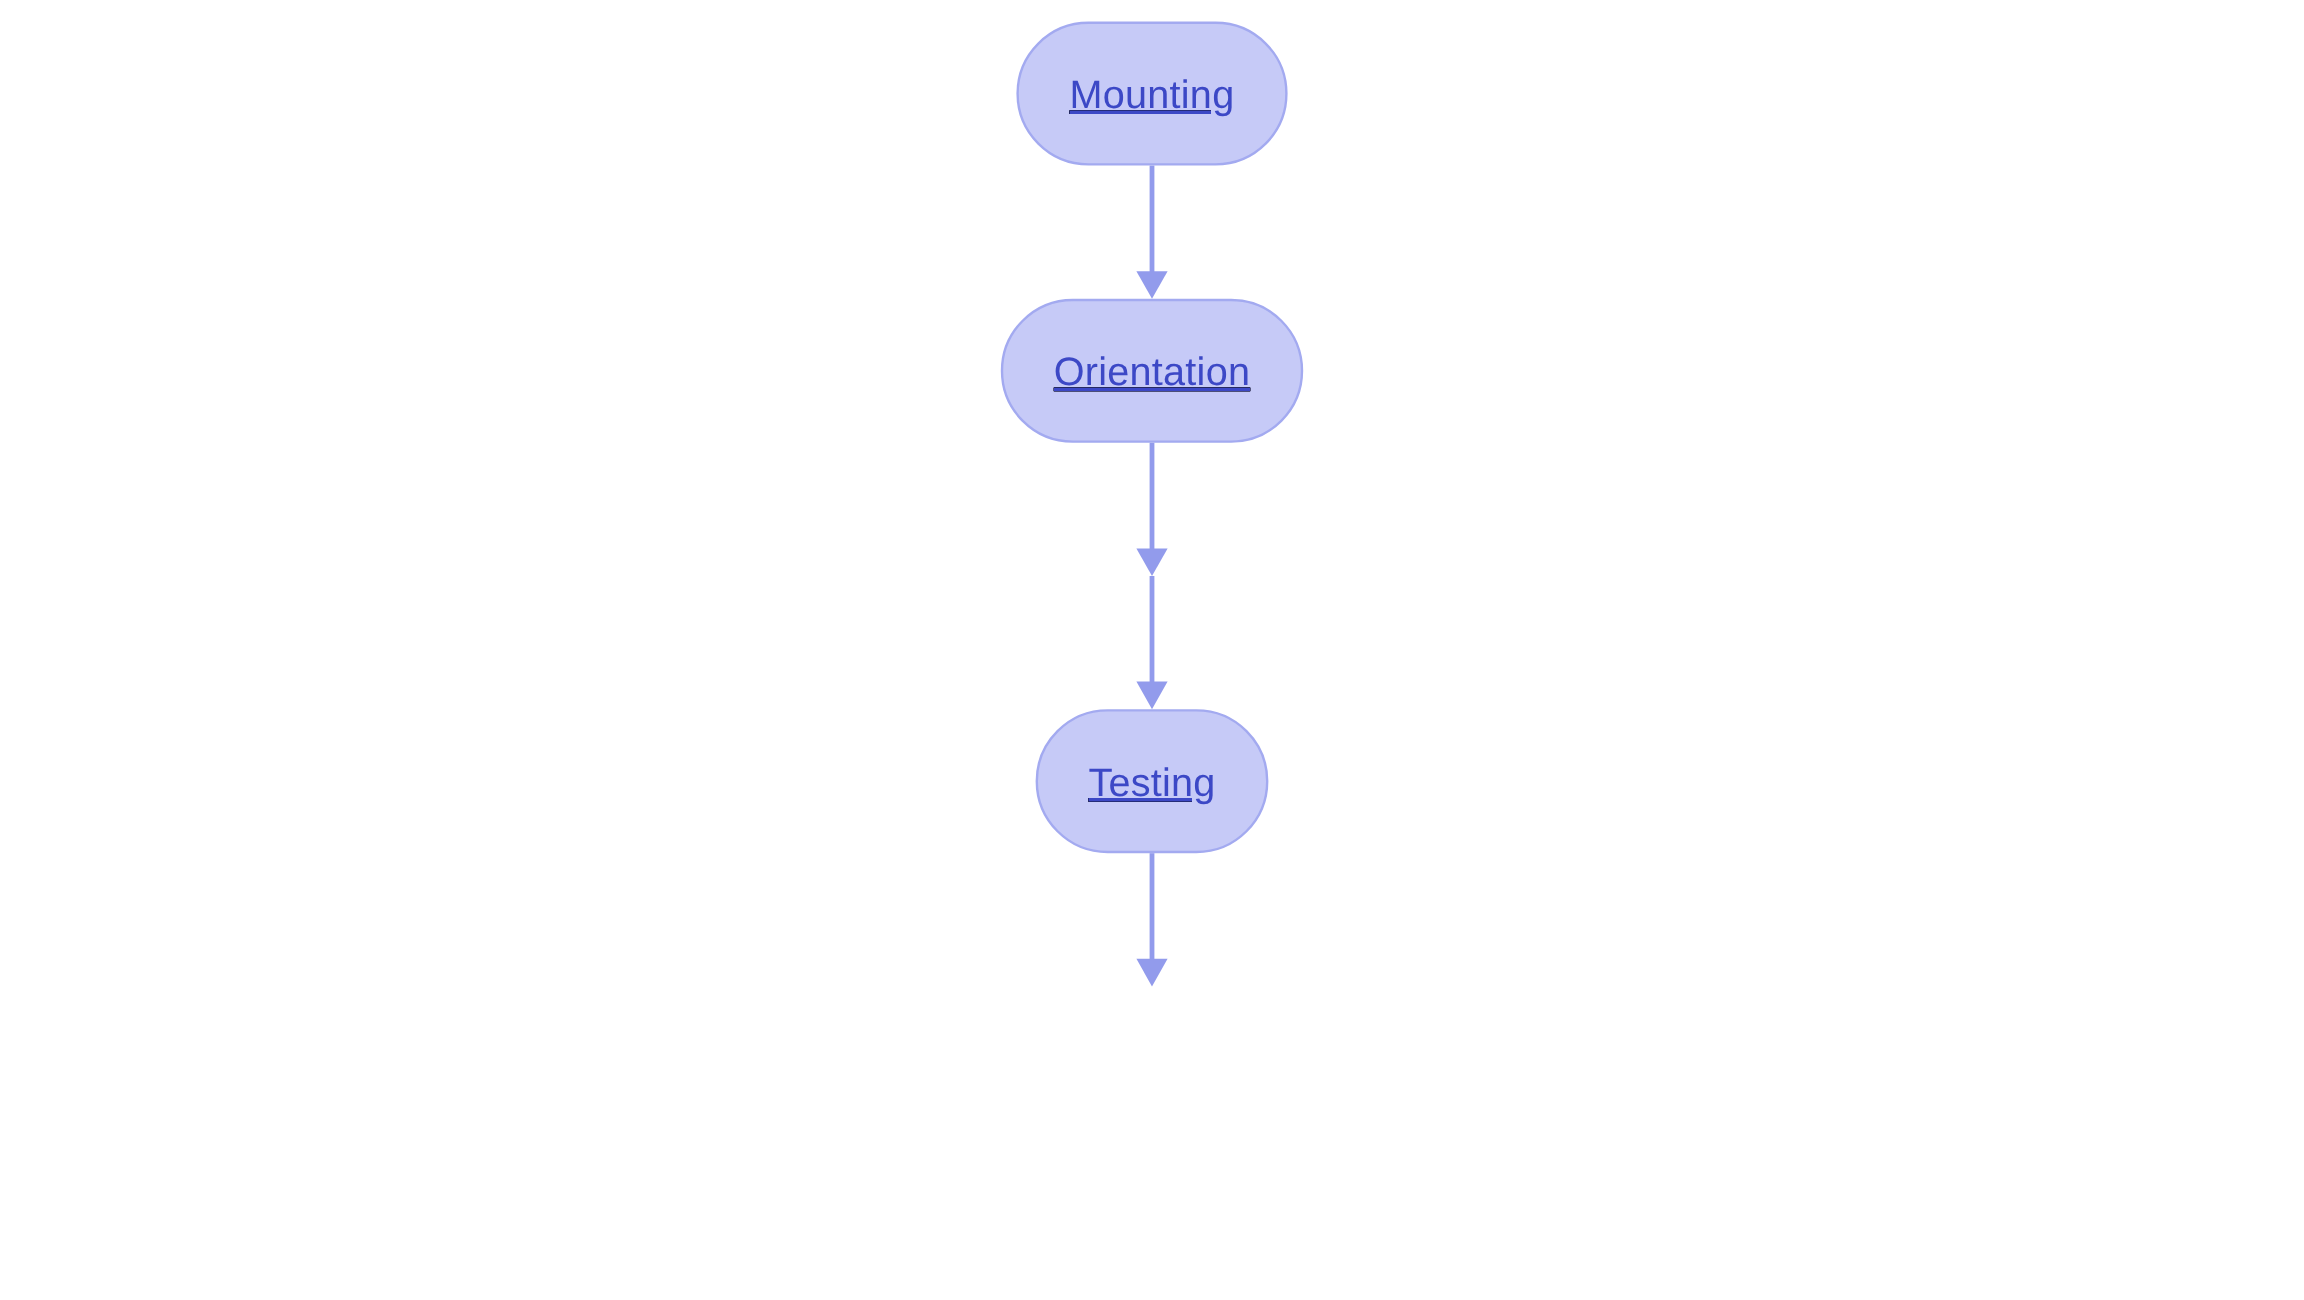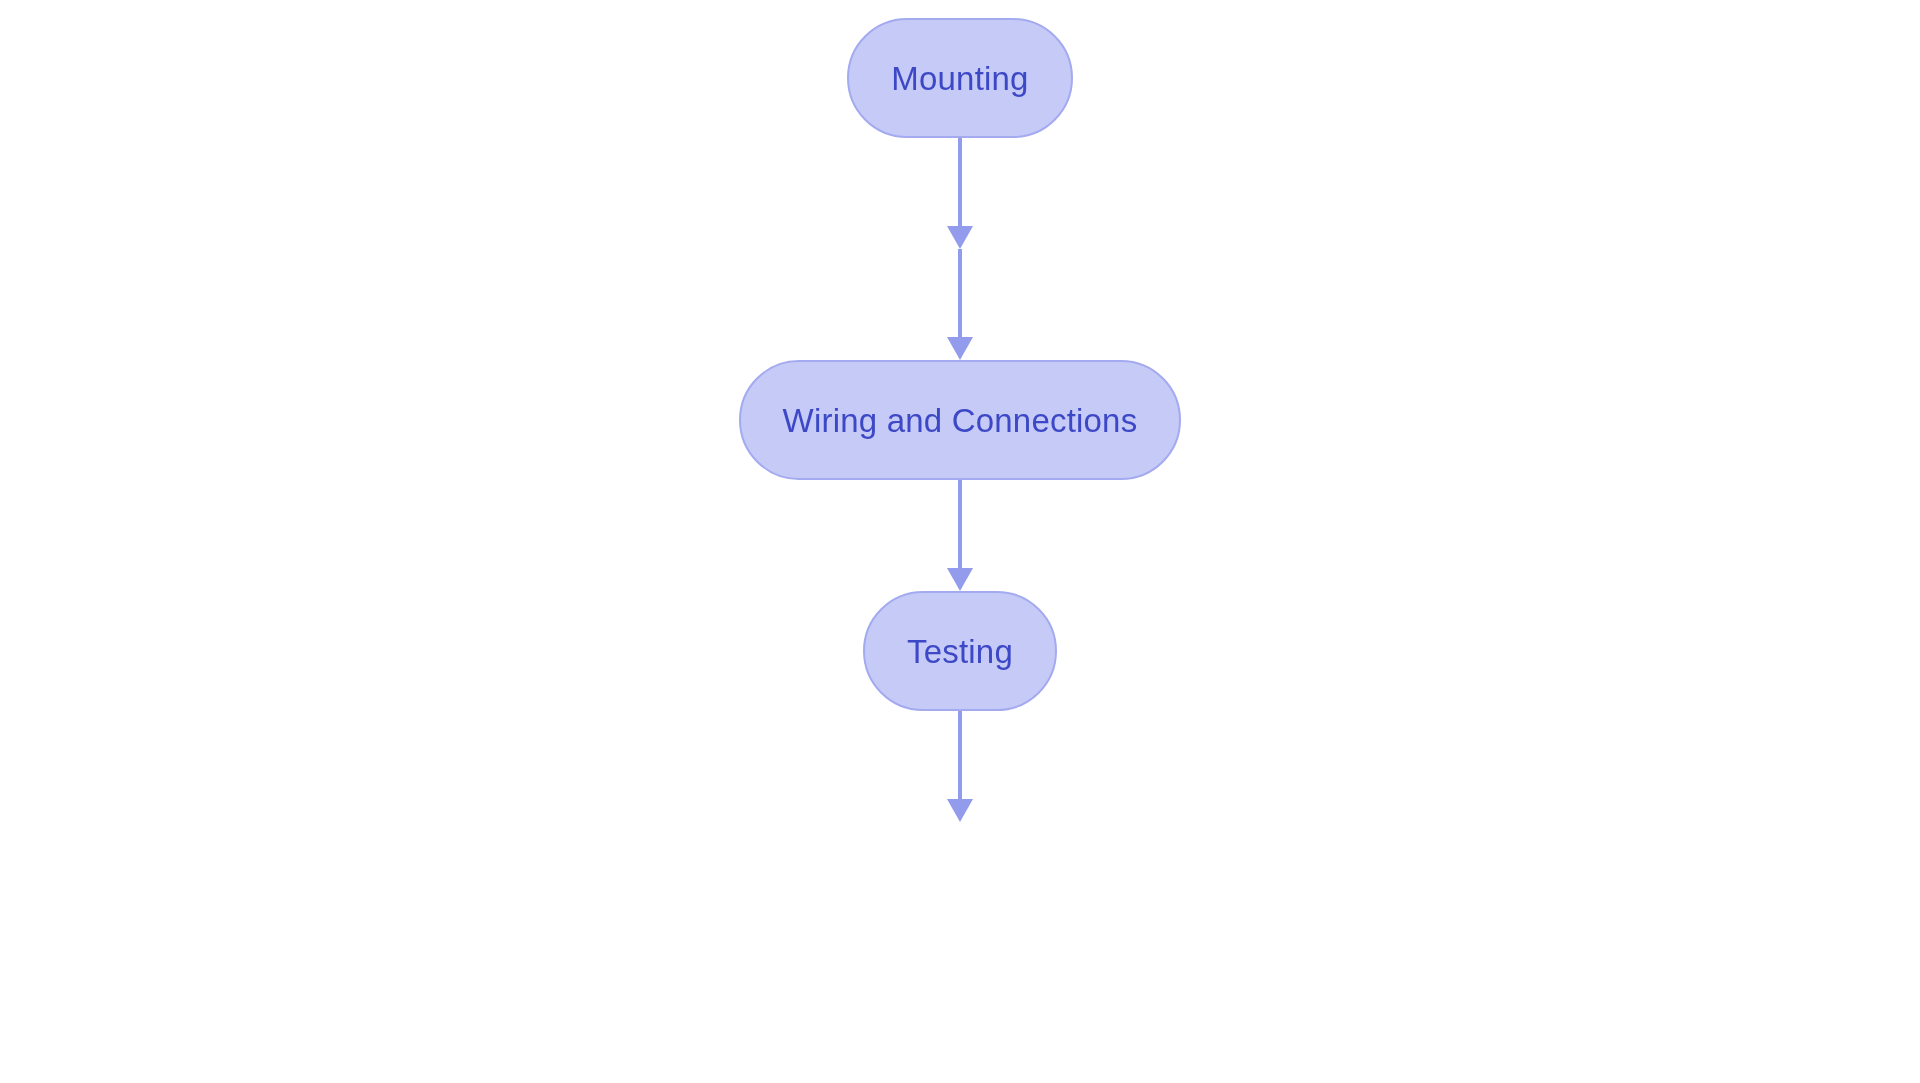--- a/index.html
+++ b/index.html
@@ -2,21 +2,21 @@
 <html style="--nodeFill: #c6caf7; --nodeBorder: #a3aaf0; --nodeText: #3c48c6; --arrow: #929bec; --canvasBg: #ffffff;"><head>
 <meta charset="utf-8">
 <style>
   :root {
     --nodeFill: #c6caf7;
     --nodeBorder: #a3aaf0;
     --nodeText: #3c48c6;
     --arrow: #929bec;
     --canvasBg: #ffffff;
   }
-  * { margin: 0; padding: 0; box-sizing: border-box; }
+  * { margin: 0; padding: 0; box-sizing: border-box; text-decoration: underline; }
   html, body { width: 1920px; height: 1083px; background: var(--canvasBg); }
   .canvas {
     width: 1920px;
     height: 1083px;
     background: var(--canvasBg);
     display: flex;
     flex-direction: column;
     align-items: center;
     padding-top: 18px;
     overflow: hidden;
@@ -75,29 +75,29 @@
 
   <div class="node">
     <span class="label">Mounting</span>
   </div>
 
   <div class="arrow">
     <div class="shaft"></div>
     <div class="head"></div>
   </div>
 
+  <div class="node">
+    <span class="label">Orientation</span>
+  </div>
 
   <div class="arrow">
     <div class="shaft"></div>
     <div class="head"></div>
   </div>
 
-  <div class="node">
-    <span class="label">Wiring and Connections</span>
-  </div>
 
   <div class="arrow">
     <div class="shaft"></div>
     <div class="head"></div>
   </div>
 
   <div class="node">
     <span class="label">Testing</span>
   </div>
 

